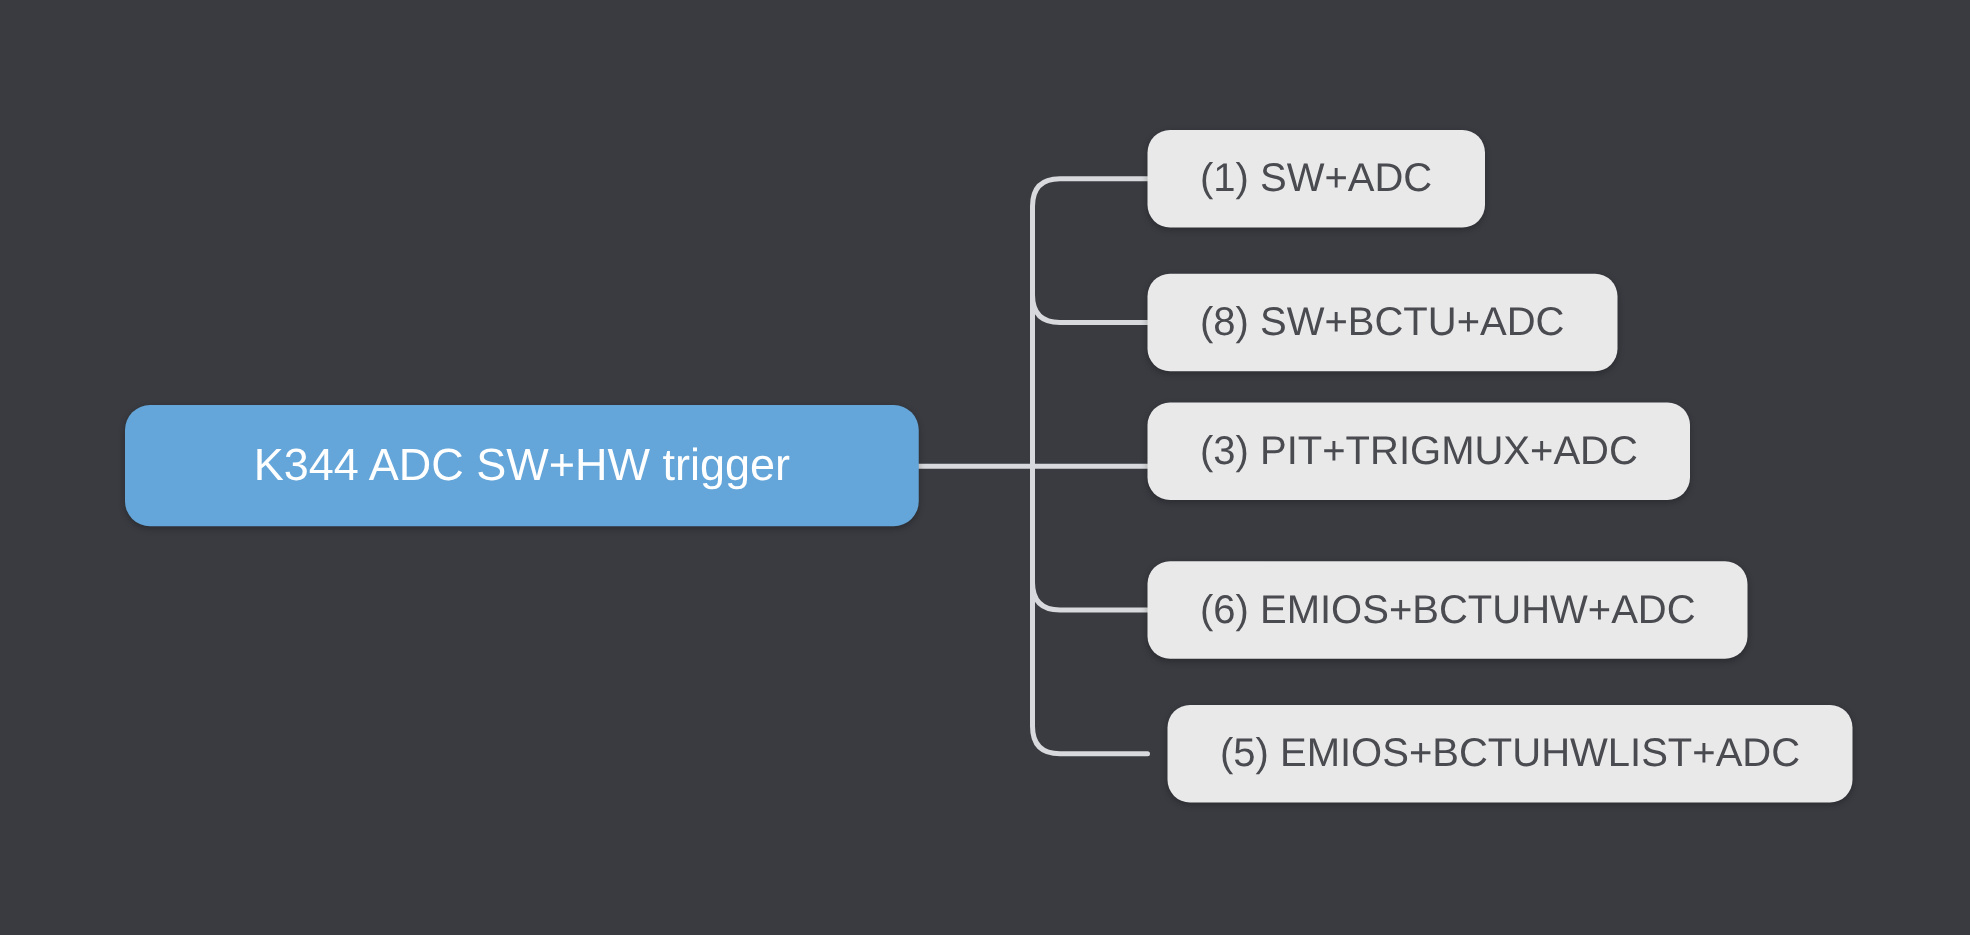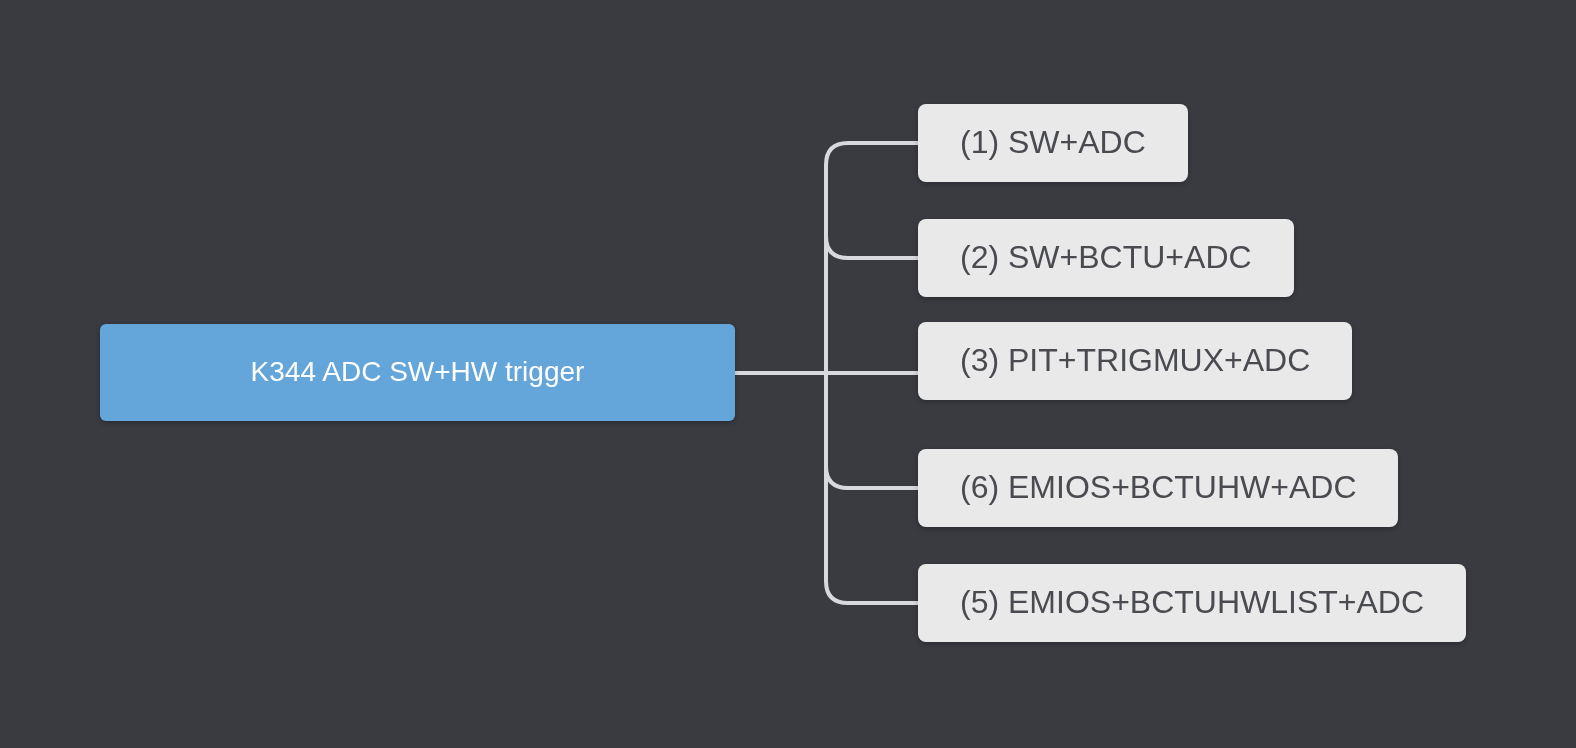--- a/index.html
+++ b/index.html
@@ -36,61 +36,61 @@
     z-index:2;
     white-space:nowrap;
   }
   .node.root{
     left:100px;top:324px;
     width:635px;height:97px;
     line-height:95px;
     text-align:center;
     background:var(--root-fill);
     color:var(--root-text);
-    font-size:28px;
-    border-radius:6px;
+    font-size:36px;
+    border-radius:20px;
     box-shadow:0 2px 5px rgba(0,0,0,0.25);
     cursor:pointer;
   }
   .node.child{
     left:918px;
     height:78px;
     line-height:76px;
     padding:0 42px;
     background:var(--child-fill);
     color:var(--child-text);
     font-size:32px;
-    border-radius:8px;
+    border-radius:18px;
     box-shadow:0 2px 5px rgba(0,0,0,0.25);
     cursor:pointer;
   }
   .c1{top:104px;}
   .c2{top:219px;}
   .c3{top:322px;}
   .c4{top:449px;}
-  .c5{top:564px;}
+  .c5{top:564px;margin-left:16px;}
 </style>
 </head>
 <body>
 
 <div class="canvas">
 
   <svg class="connectors" viewBox="0 0 1576 748" xmlns="http://www.w3.org/2000/svg">
     <path d="M 735 373 H 826"></path>
     <path d="M 918 143 H 848 Q 826 143 826 165 V 581 Q 826 603 848 603 H 918"></path>
     <path d="M 826 236 Q 826 258 848 258 H 918"></path>
     <path d="M 826 373 H 918"></path>
     <path d="M 826 466 Q 826 488 848 488 H 918"></path>
   </svg>
 
   <div class="node root">K344 ADC SW+HW trigger</div>
 
   <div class="node child c1">(1) SW+ADC</div>
 
-  <div class="node child c2">(2) SW+BCTU+ADC</div>
+  <div class="node child c2">(8) SW+BCTU+ADC</div>
 
   <div class="node child c3">(3) PIT+TRIGMUX+ADC</div>
 
   <div class="node child c4">(6) EMIOS+BCTUHW+ADC</div>
 
   <div class="node child c5">(5) EMIOS+BCTUHWLIST+ADC</div>
 
 </div>
 
 </body></html>

